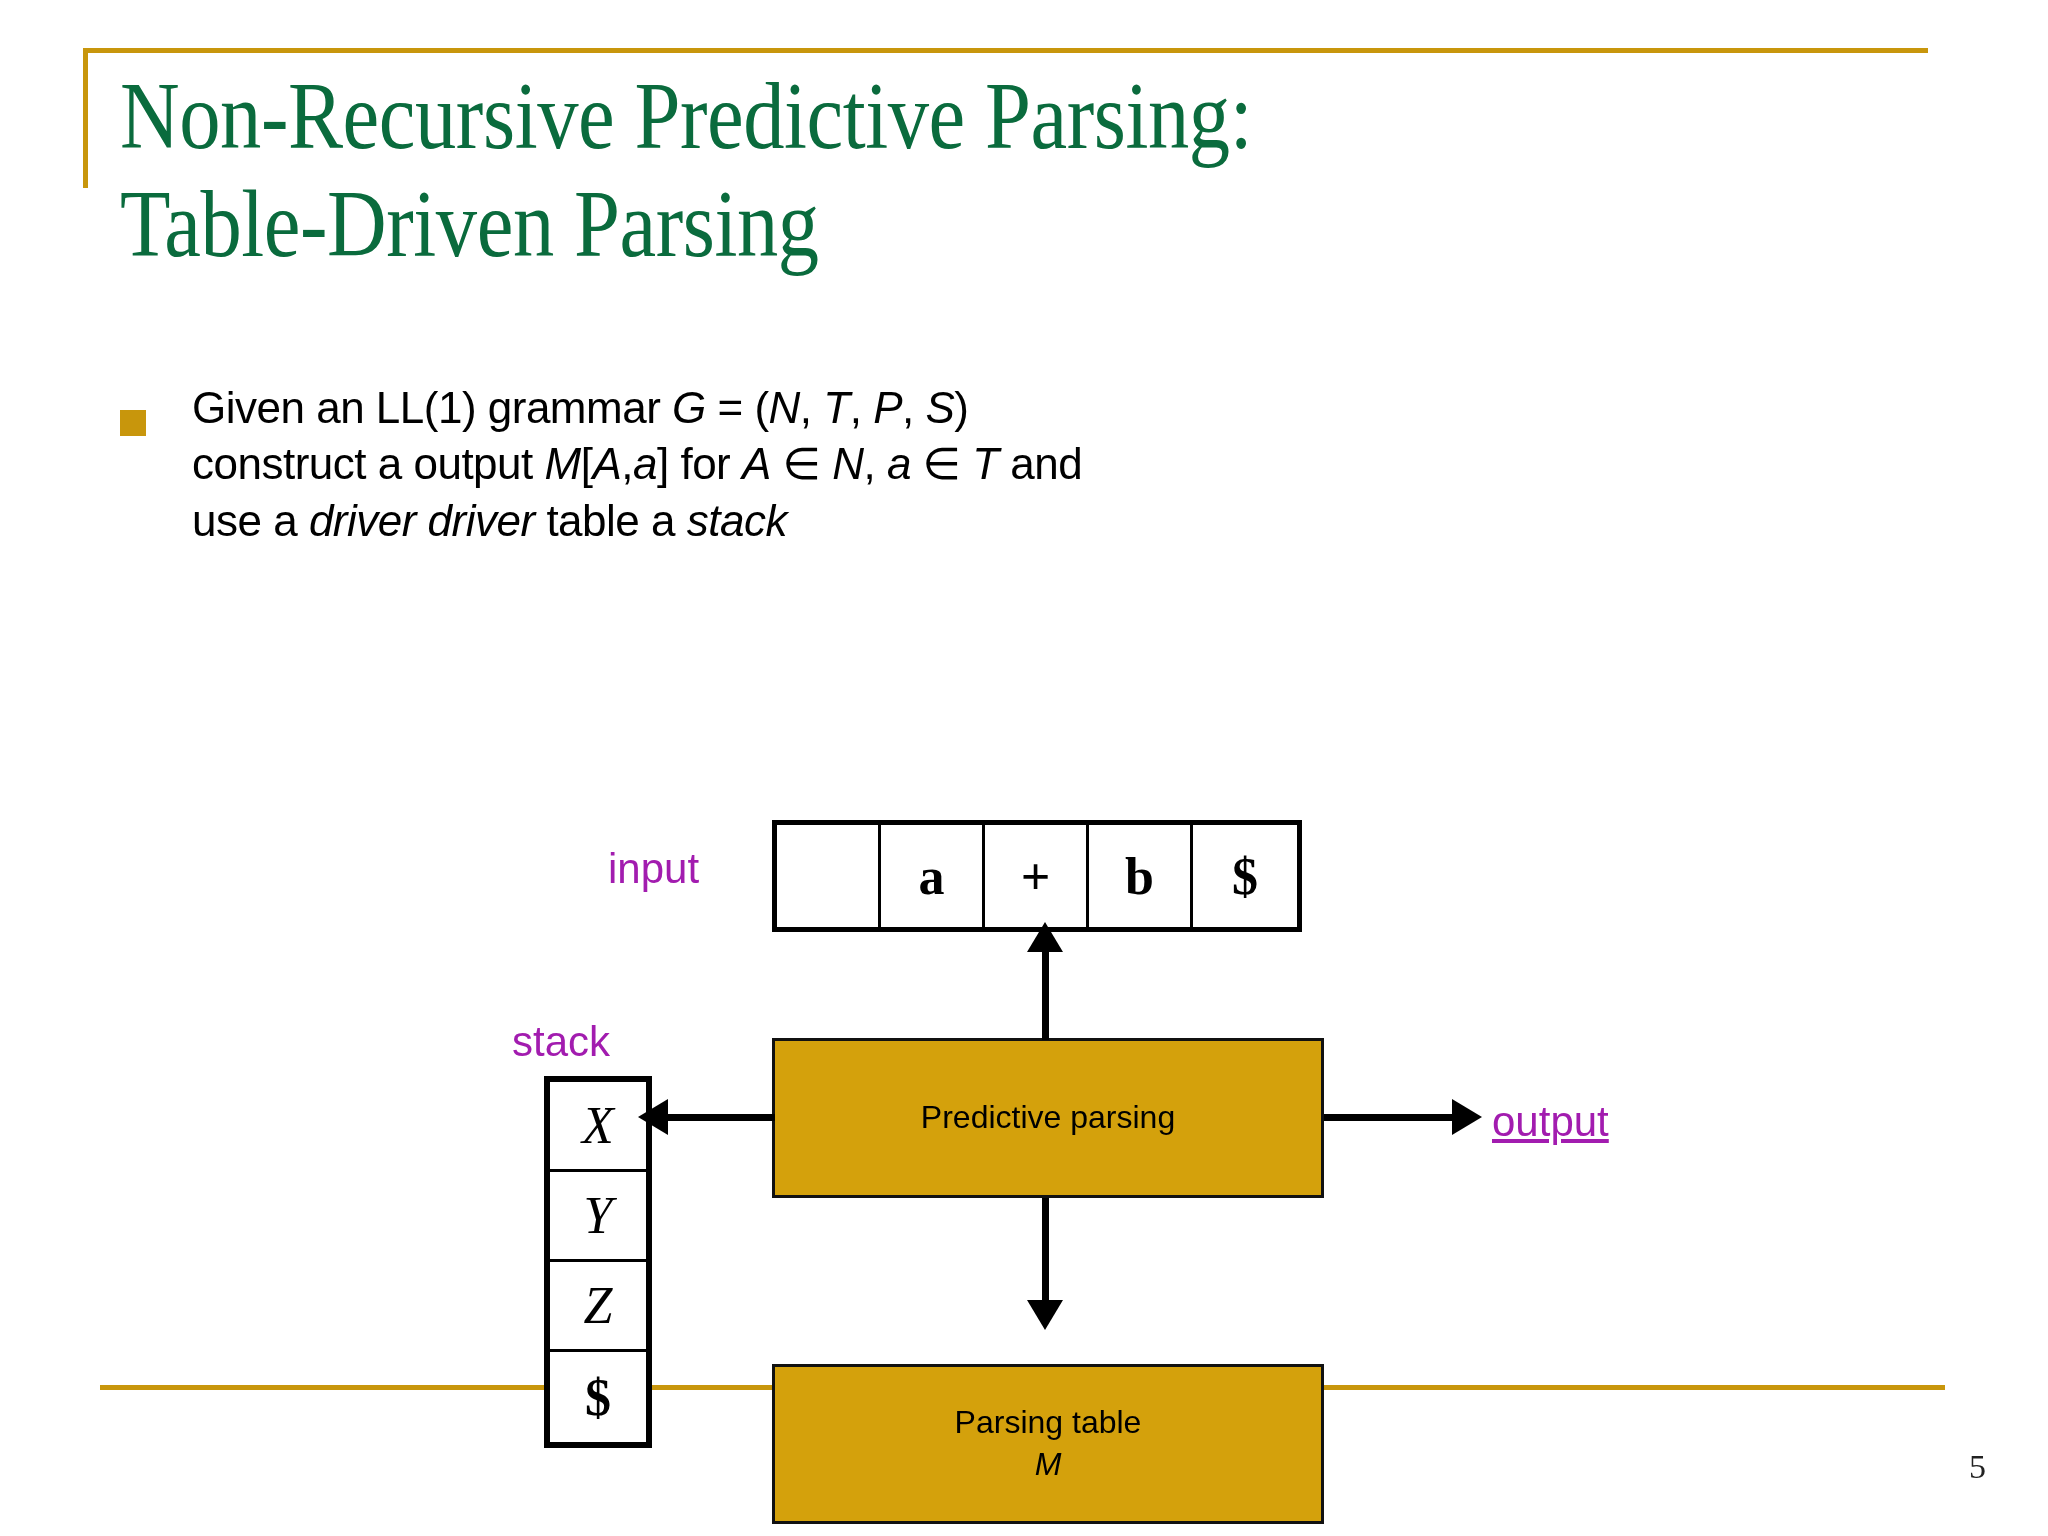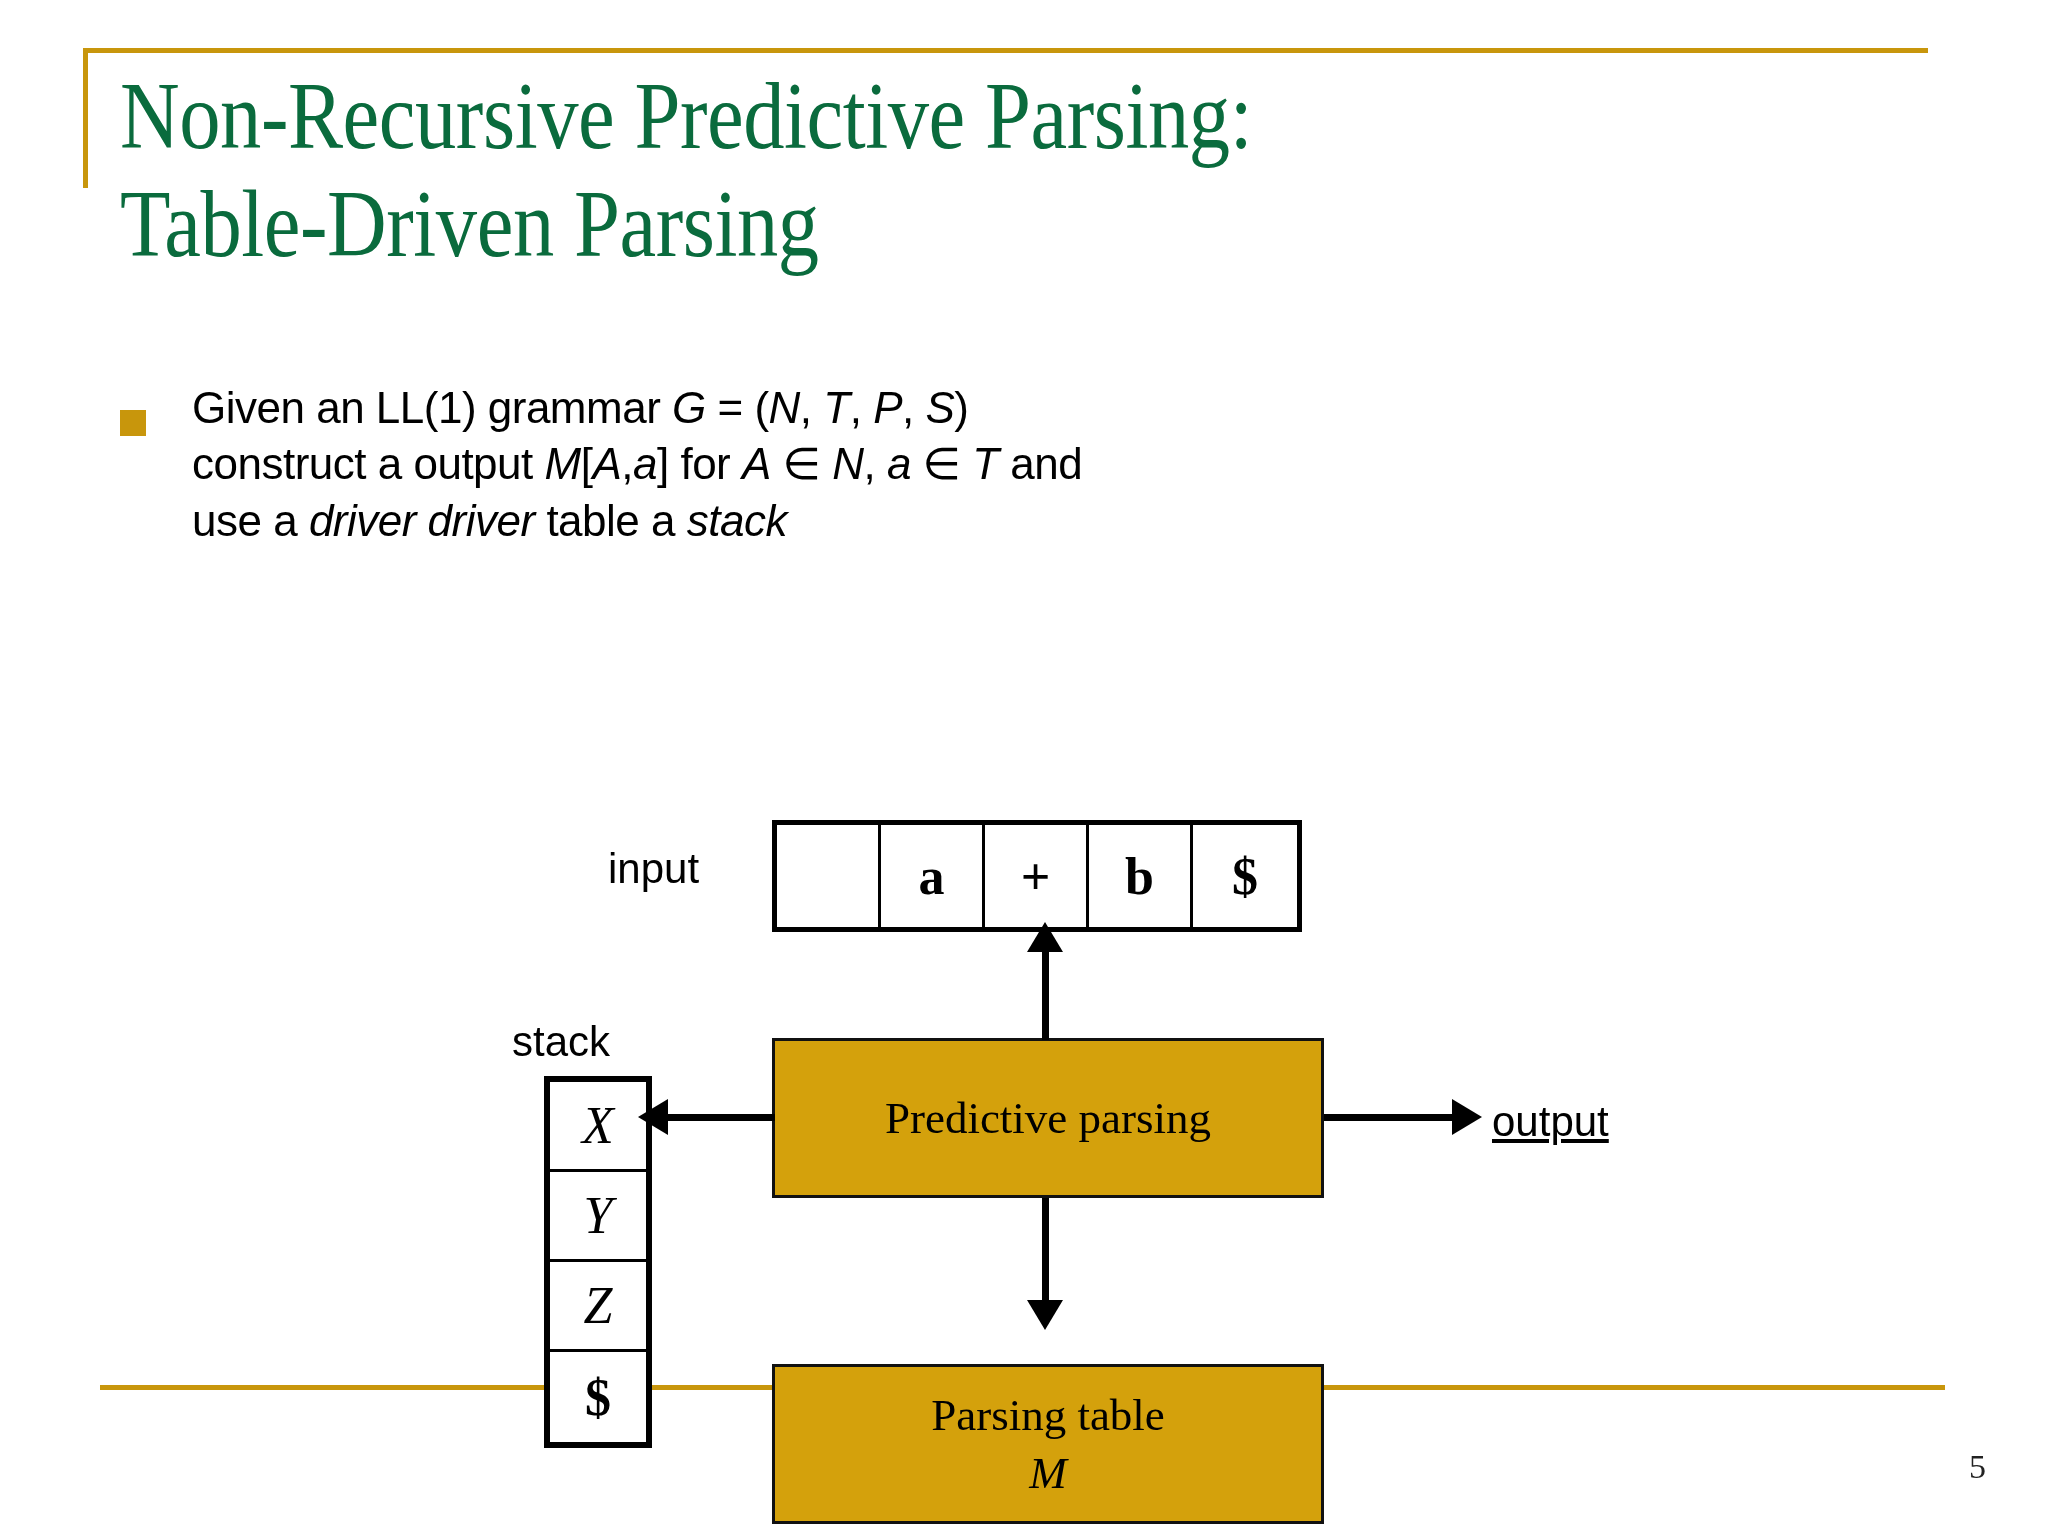--- a/index.html
+++ b/index.html
@@ -83,21 +83,21 @@
   }
   .bullet-text i { font-style: italic; }
 
   
   .diagram { position: absolute; left: 0; top: 0; width: 2048px; height: 1536px; }
 
   .label {
     position: absolute;
     font-family: "Liberation Sans", sans-serif;
     font-size: 42px;
-    color: #000000;
+    color: #a21caf;
     white-space: nowrap;
   }
 
   
   .tape {
     position: absolute;
     left: 772px;
     top: 820px;
     display: flex;
     border: 5px solid #000000;
@@ -147,22 +147,22 @@
 
   
   .gold-box {
     position: absolute;
     background: #D4A10C;
     border: 3px solid #111111;
     display: flex;
     align-items: center;
     justify-content: center;
     text-align: center;
-    font-family: Liberation Serif, serif;
-    font-size: 45px;
+    font-family: Liberation Sans, sans-serif;
+    font-size: 32px;
     line-height: 1.30;
     color: #000000;
     box-sizing: border-box;
   }
   .box-driver { left: 772px; top: 1038px; width: 552px; height: 160px; }
   .box-table  { left: 772px; top: 1330px; width: 552px; height: 160px; margin-top: 34px; }
   .gold-box i { font-style: italic; }
 
   
   .line { position: absolute; background: #000000; }

